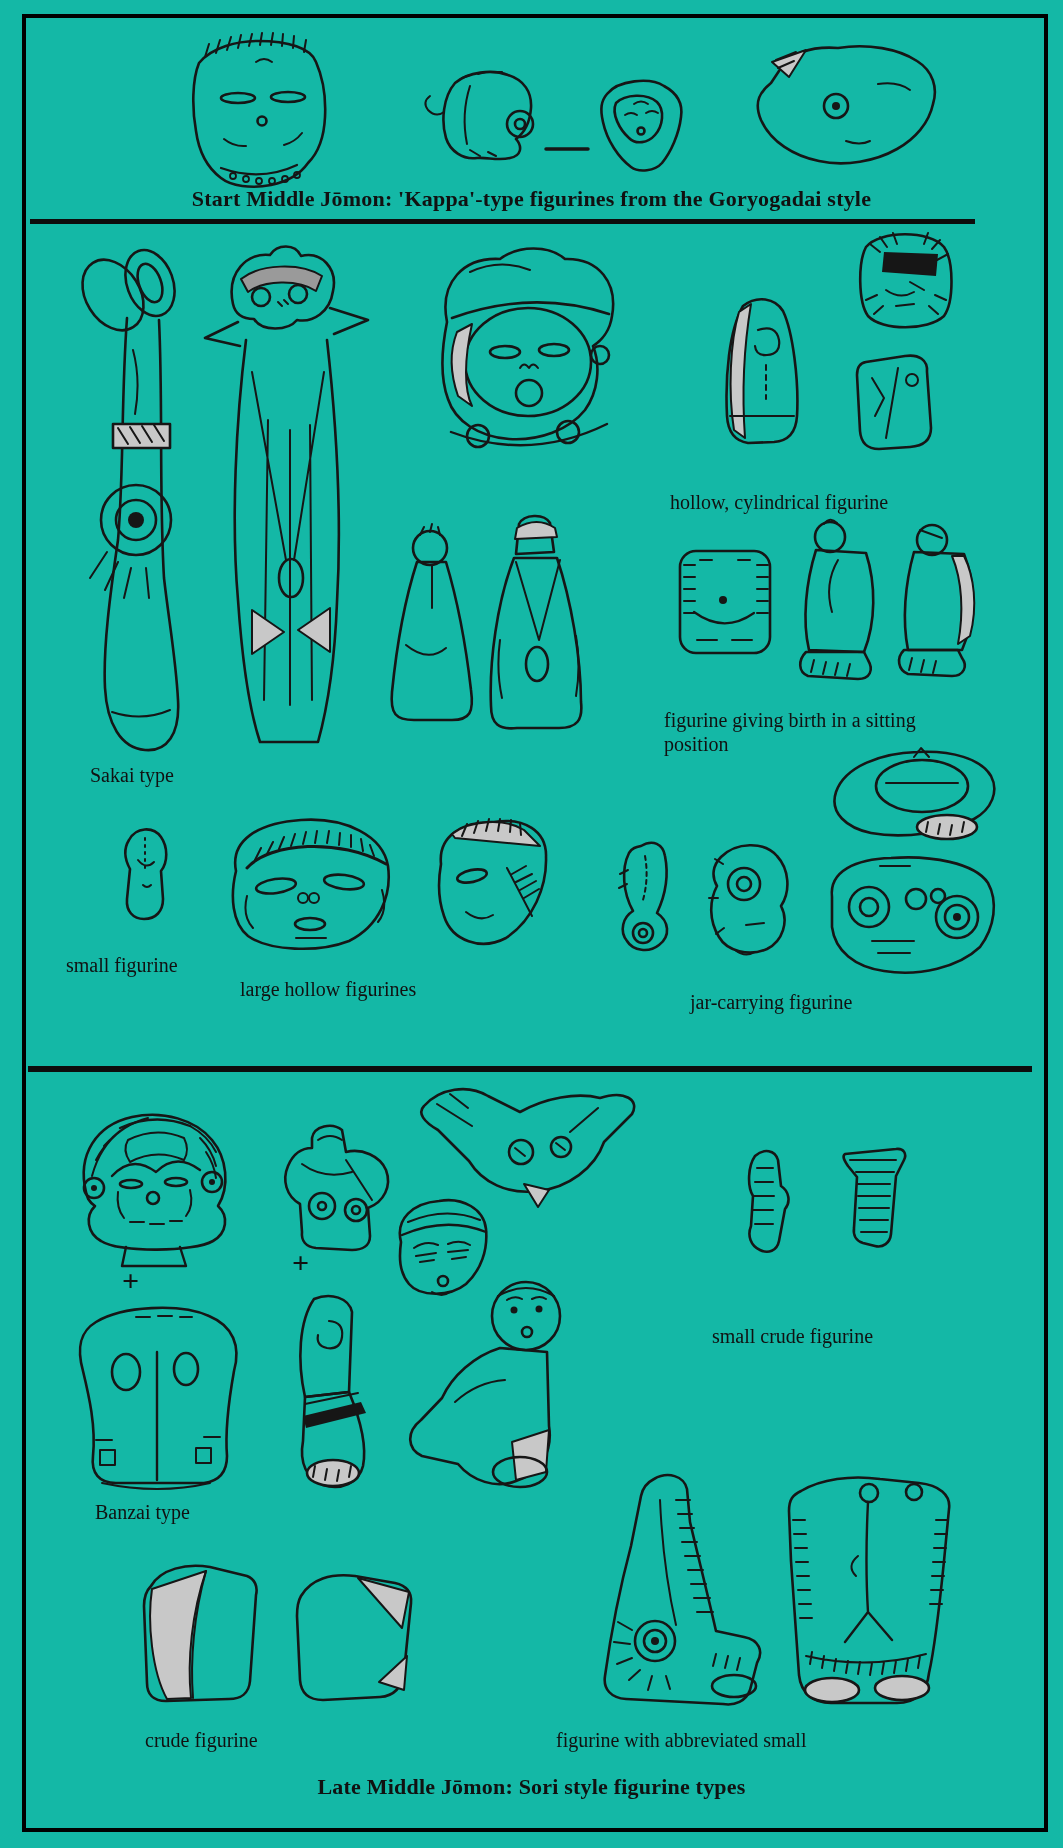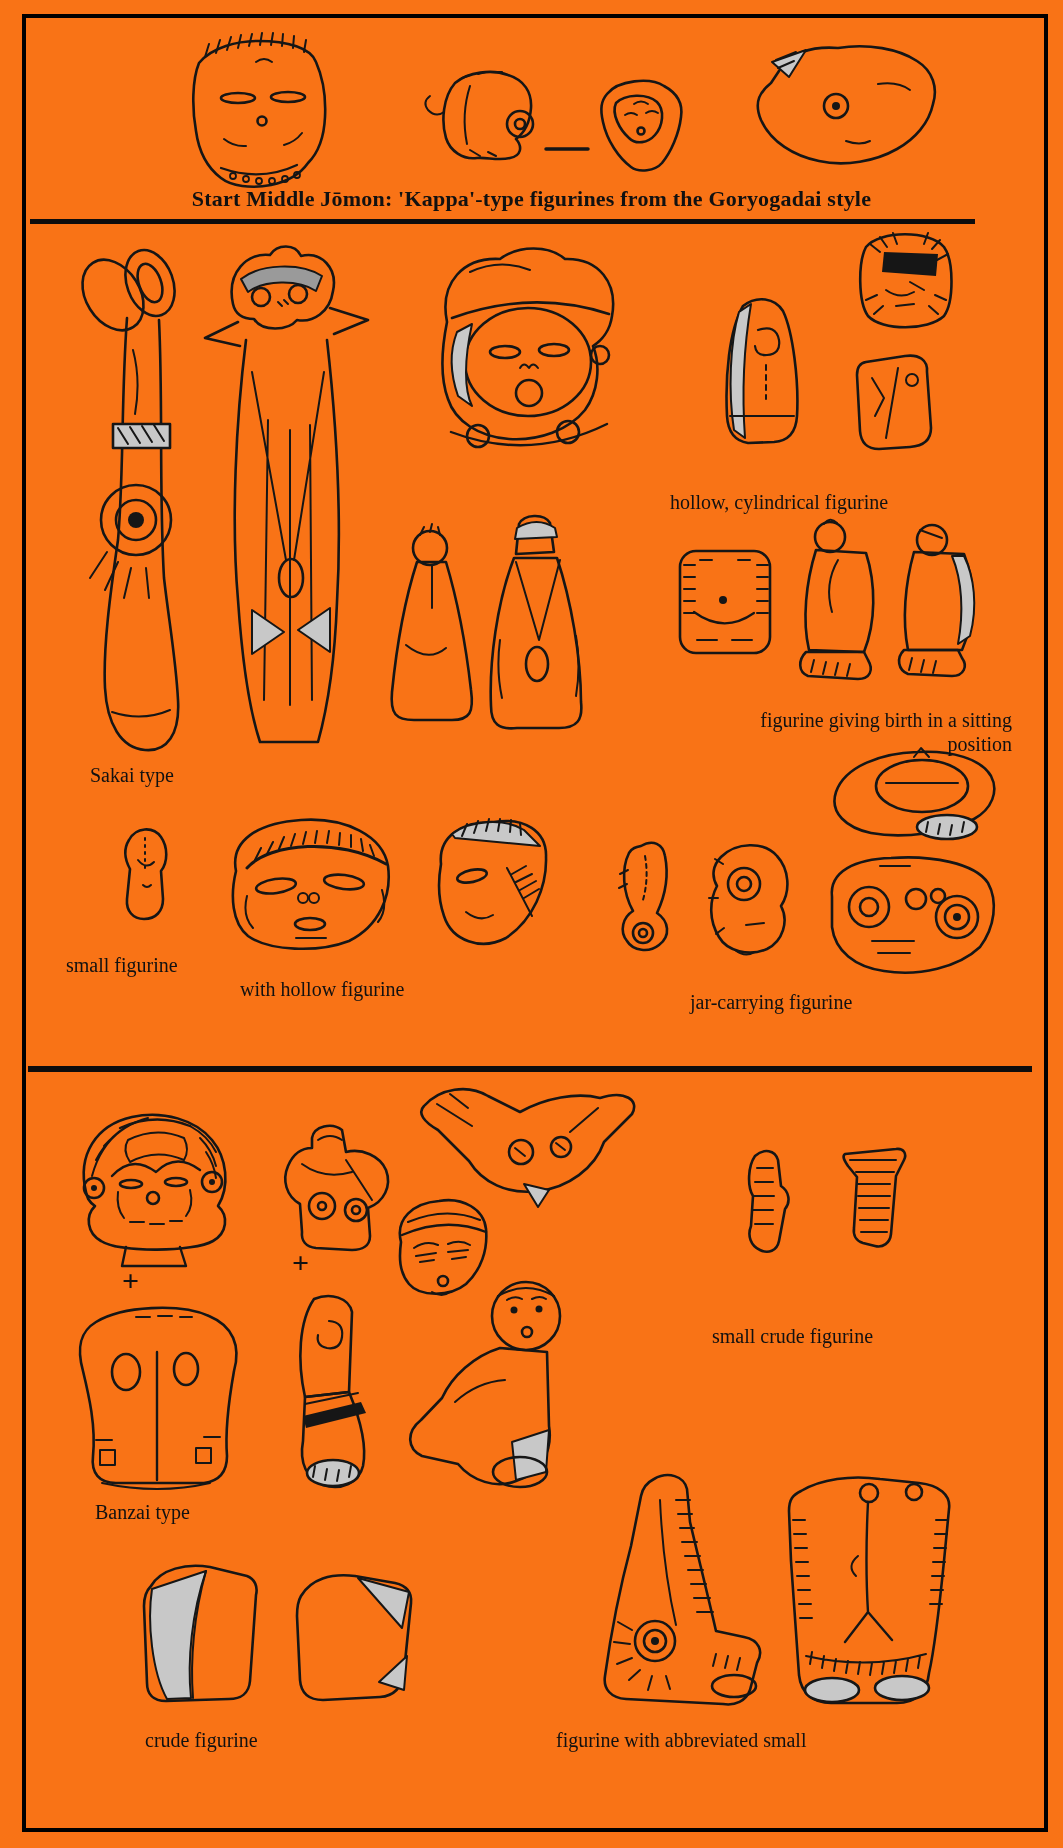--- a/index.html
+++ b/index.html
@@ -1,16 +1,16 @@
 <!DOCTYPE html>
 <html><head>
 <meta charset="utf-8">
 <style>
   html,body{margin:0;padding:0;background:#fff;}
-  .page{position:relative;width:1063px;height:1848px;background:#f97316;
+  .page{position:relative;width:1063px;height:1848px;background:#14b8a6;
         font-family:"Liberation Serif", serif;color:#111;overflow:hidden;}
   .frame{position:absolute;left:22px;top:14px;width:1026px;height:1818px;
          border:4px solid #000;box-sizing:border-box;}
   .artwork{position:absolute;left:0;top:0;width:1063px;height:1848px;}
   .rule{position:absolute;background:#0d0d0d;}
   .caption{position:absolute;left:30px;width:1003px;text-align:center;
            font-weight:bold;font-size:22px;letter-spacing:.2px;}
   .lbl{position:absolute;font-size:20px;white-space:nowrap;line-height:1.2;}
   .lbl.wrap{white-space:normal;}
   .plus{position:absolute;font-size:30px;font-weight:bold;line-height:1;}
@@ -352,28 +352,29 @@
         <ellipse cx="902" cy="1688" rx="27" ry="12" fill="#c8c8c8"></ellipse>
       </g>
     </g>
   </svg>
 
   <div class="caption" style="top:186px;">Start Middle Jōmon: 'Kappa'-type figurines from the Goryogadai style</div>
   <div class="rule" style="top:219px;left:30px;width:945px;height:5px;"></div>
 
   <div class="lbl" style="left:90px;top:763px;">Sakai type</div>
   <div class="lbl" style="left:670px;top:490px;">hollow, cylindrical figurine</div>
-  <div class="lbl wrap" style="left:696px;top:708px;width:316px;text-align:right;">figurine giving birth in a sitting position</div>
+  <div class="lbl wrap" style="left:664px;top:708px;width:316px;">figurine giving birth in a sitting position</div>
   <div class="lbl" style="left:66px;top:953px;">small figurine</div>
-  <div class="lbl" style="left:240px;top:977px;">with hollow figurine</div>
+  <div class="lbl" style="left:240px;top:977px;">large hollow figurines</div>
   <div class="lbl" style="left:690px;top:990px;">jar-carrying figurine</div>
 
   <div class="rule" style="top:1066px;left:28px;width:1004px;height:6px;"></div>
 
   <div class="plus" style="left:122px;top:1266px;">+</div>
   <div class="plus" style="left:292px;top:1248px;">+</div>
 
   <div class="lbl" style="left:712px;top:1324px;">small crude figurine</div>
   <div class="lbl" style="left:95px;top:1500px;">Banzai type</div>
   <div class="lbl" style="left:145px;top:1728px;">crude figurine</div>
   <div class="lbl" style="left:556px;top:1728px;">figurine with abbreviated small</div>
 
+  <div class="caption" style="top:1774px;">Late Middle Jōmon: Sori style figurine types</div>
 </div>
 
 </body></html>

